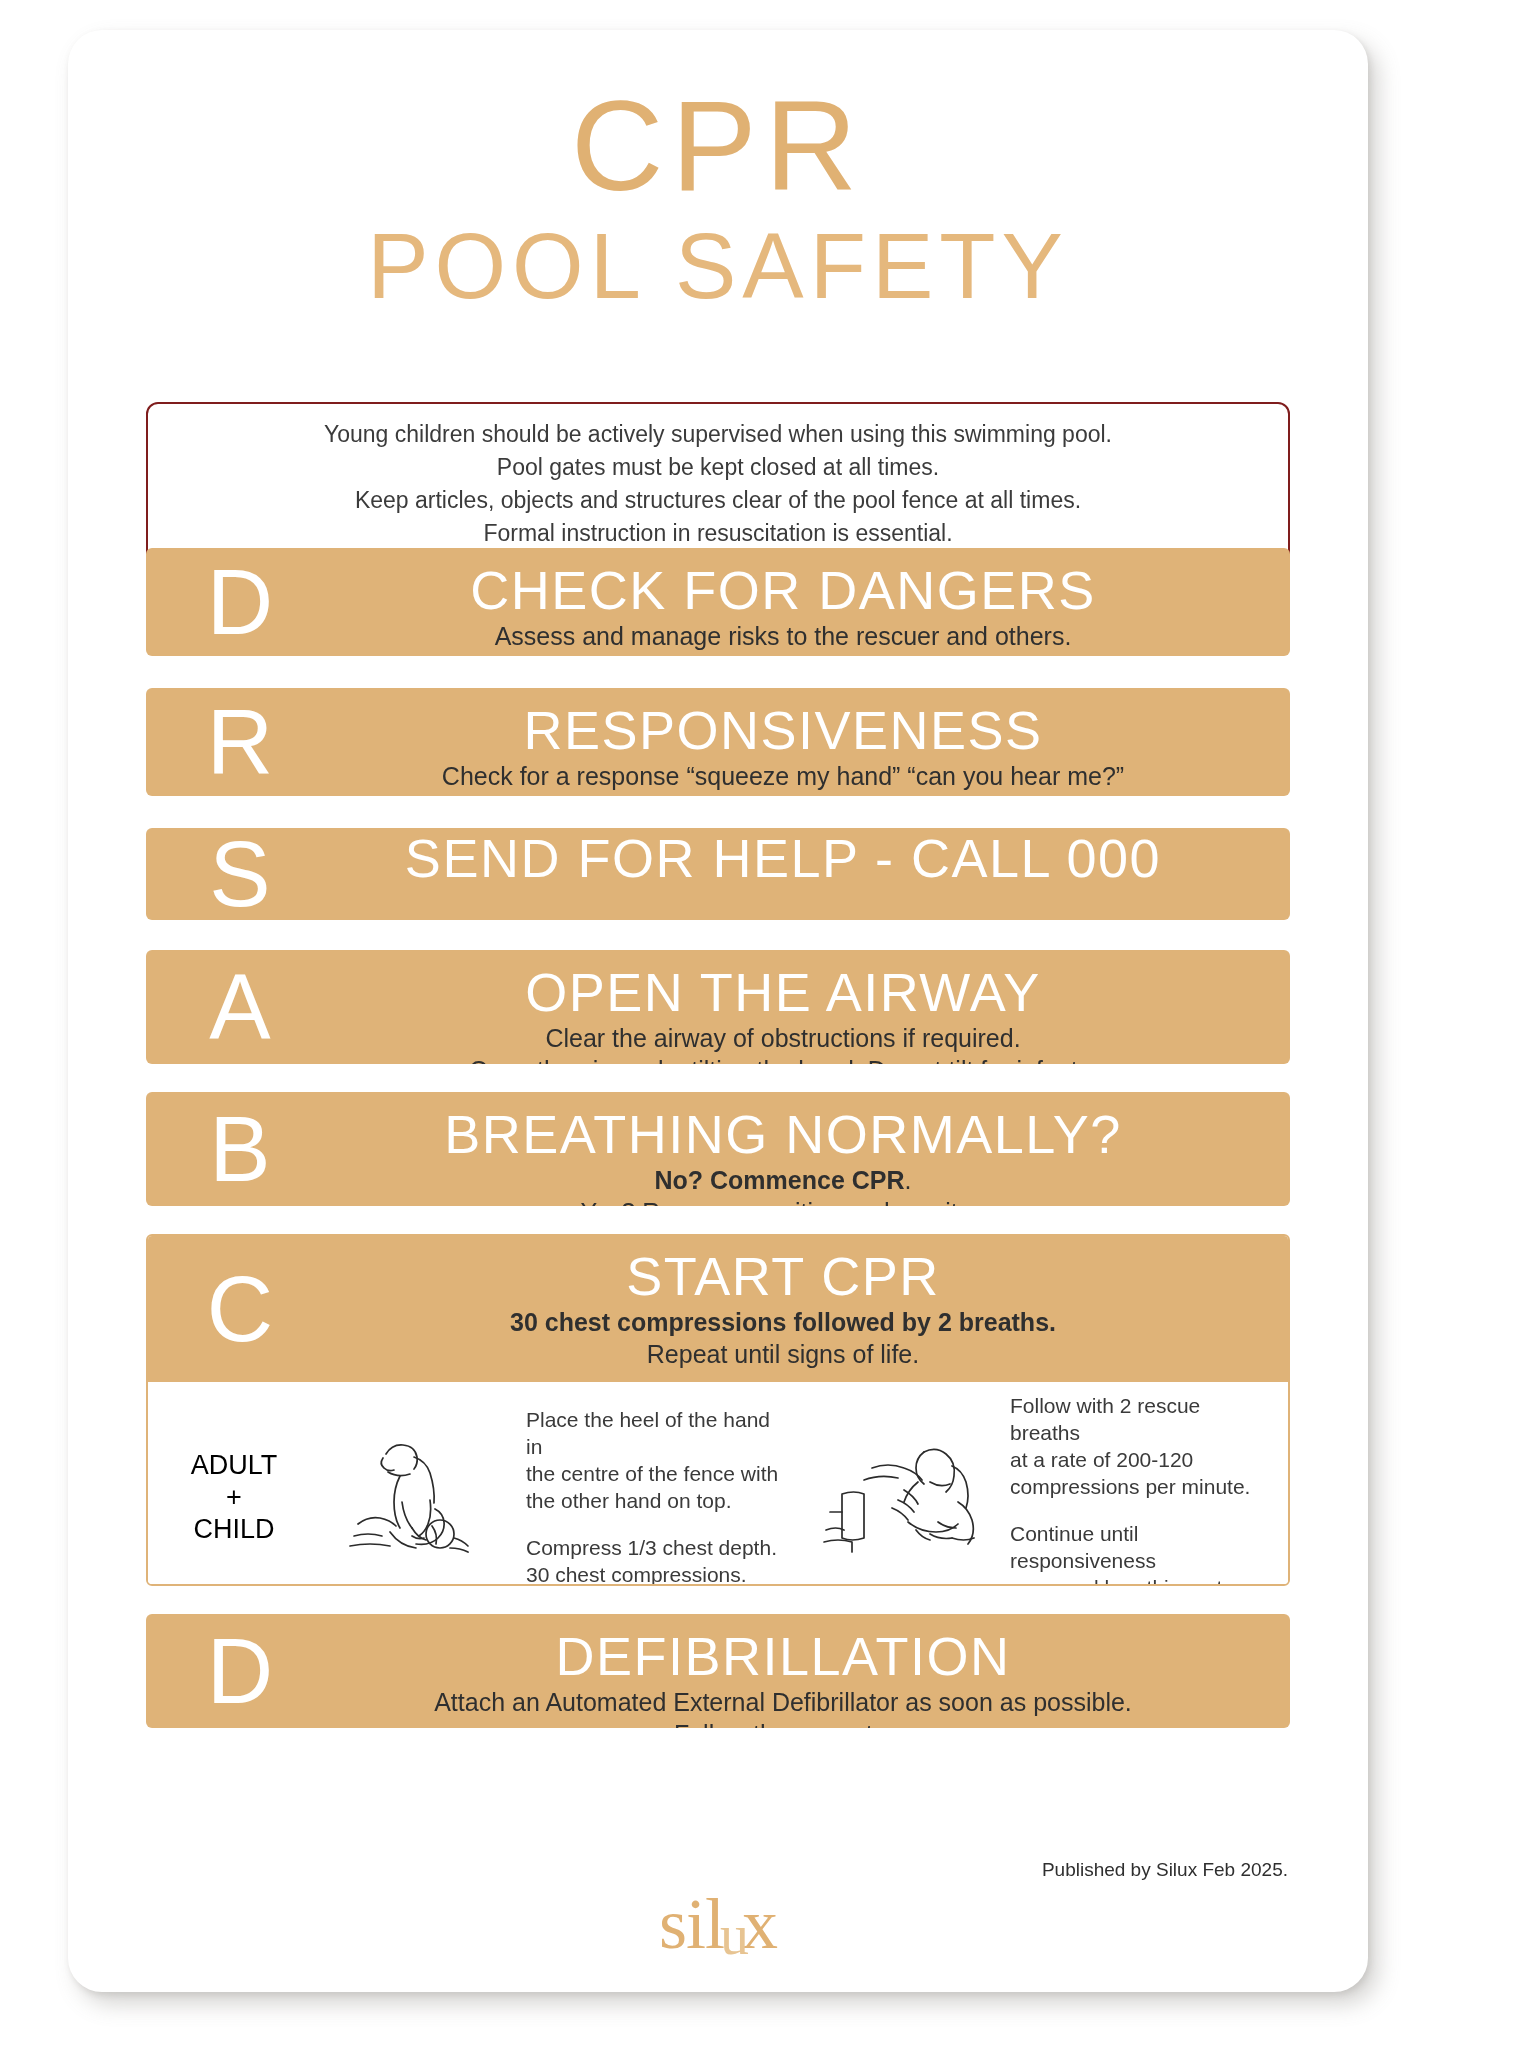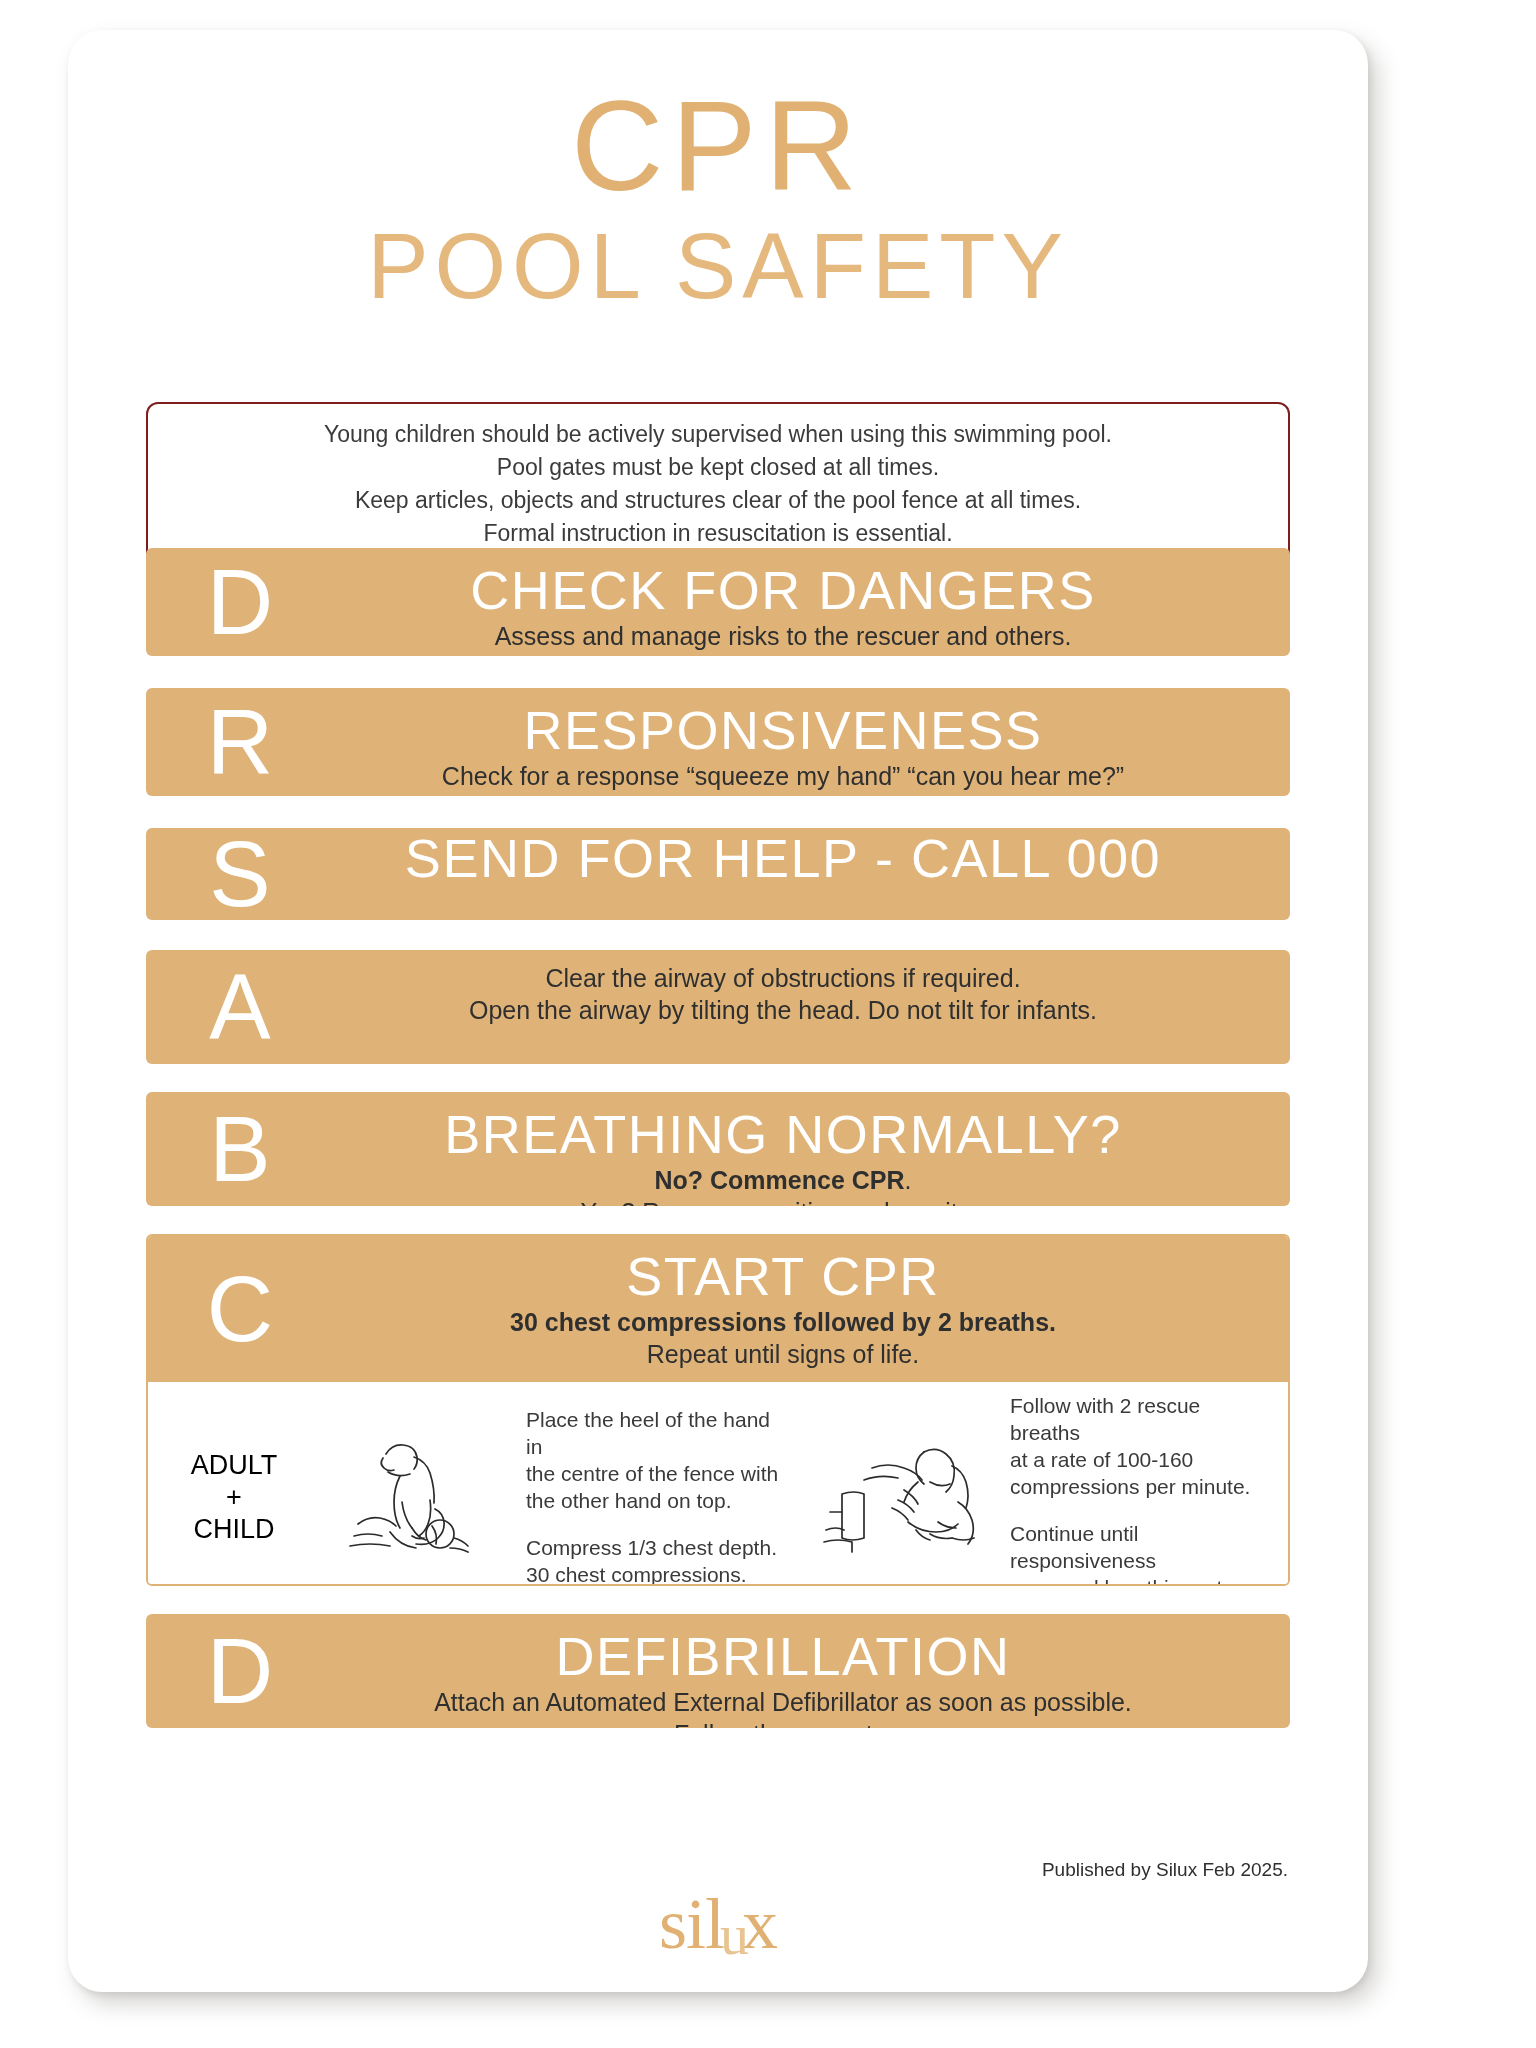--- a/index.html
+++ b/index.html
@@ -257,20 +257,21 @@
     <div class="band" style="top:798px; height:92px;">
       <div class="band-letter">S</div>
       <div class="band-body" style="padding-top:0;">
         <div class="band-heading">SEND FOR HELP - CALL 000</div>
       </div>
     </div>
 
     <div class="band" style="top:920px; height:114px;">
       <div class="band-letter">A</div>
       <div class="band-body">
+        <div class="band-heading">OPEN THE AIRWAY</div>
         <div class="band-line">Clear the airway of obstructions if required.</div>
         <div class="band-line">Open the airway by tilting the head. Do not tilt for infants.</div>
       </div>
     </div>
 
     <div class="band" style="top:1062px; height:114px;">
       <div class="band-letter">B</div>
       <div class="band-body">
         <div class="band-heading">BREATHING NORMALLY?</div>
         <div class="band-line bold"><span>No? Commence CPR</span><span class="pt">.</span></div>
@@ -338,21 +339,21 @@
             <path d="M96 84 q12 10 28 10 q14 0 22 -8"></path>
             <path d="M104 92 q6 8 14 10"></path>
             <path d="M126 84 q8 6 18 6"></path>
             <path d="M118 96 q10 6 22 4"></path>
             <path d="M146 64 q10 6 14 18 q4 14 -4 24"></path>
             <path d="M140 100 q12 4 22 0"></path>
           </svg>
         </div>
         <div class="cpr-txt">
           <div class="cpr-p">Follow with 2 rescue breaths
-at a rate of 100-160
+at a rate of 200-120
 compressions per minute.</div>
           <div class="cpr-p">Continue until responsiveness
 or normal breathing returns.</div>
         </div>
       </div>
 
     </div>
 
     <div class="band" style="top:1584px; height:114px;">
       <div class="band-letter">D</div>

